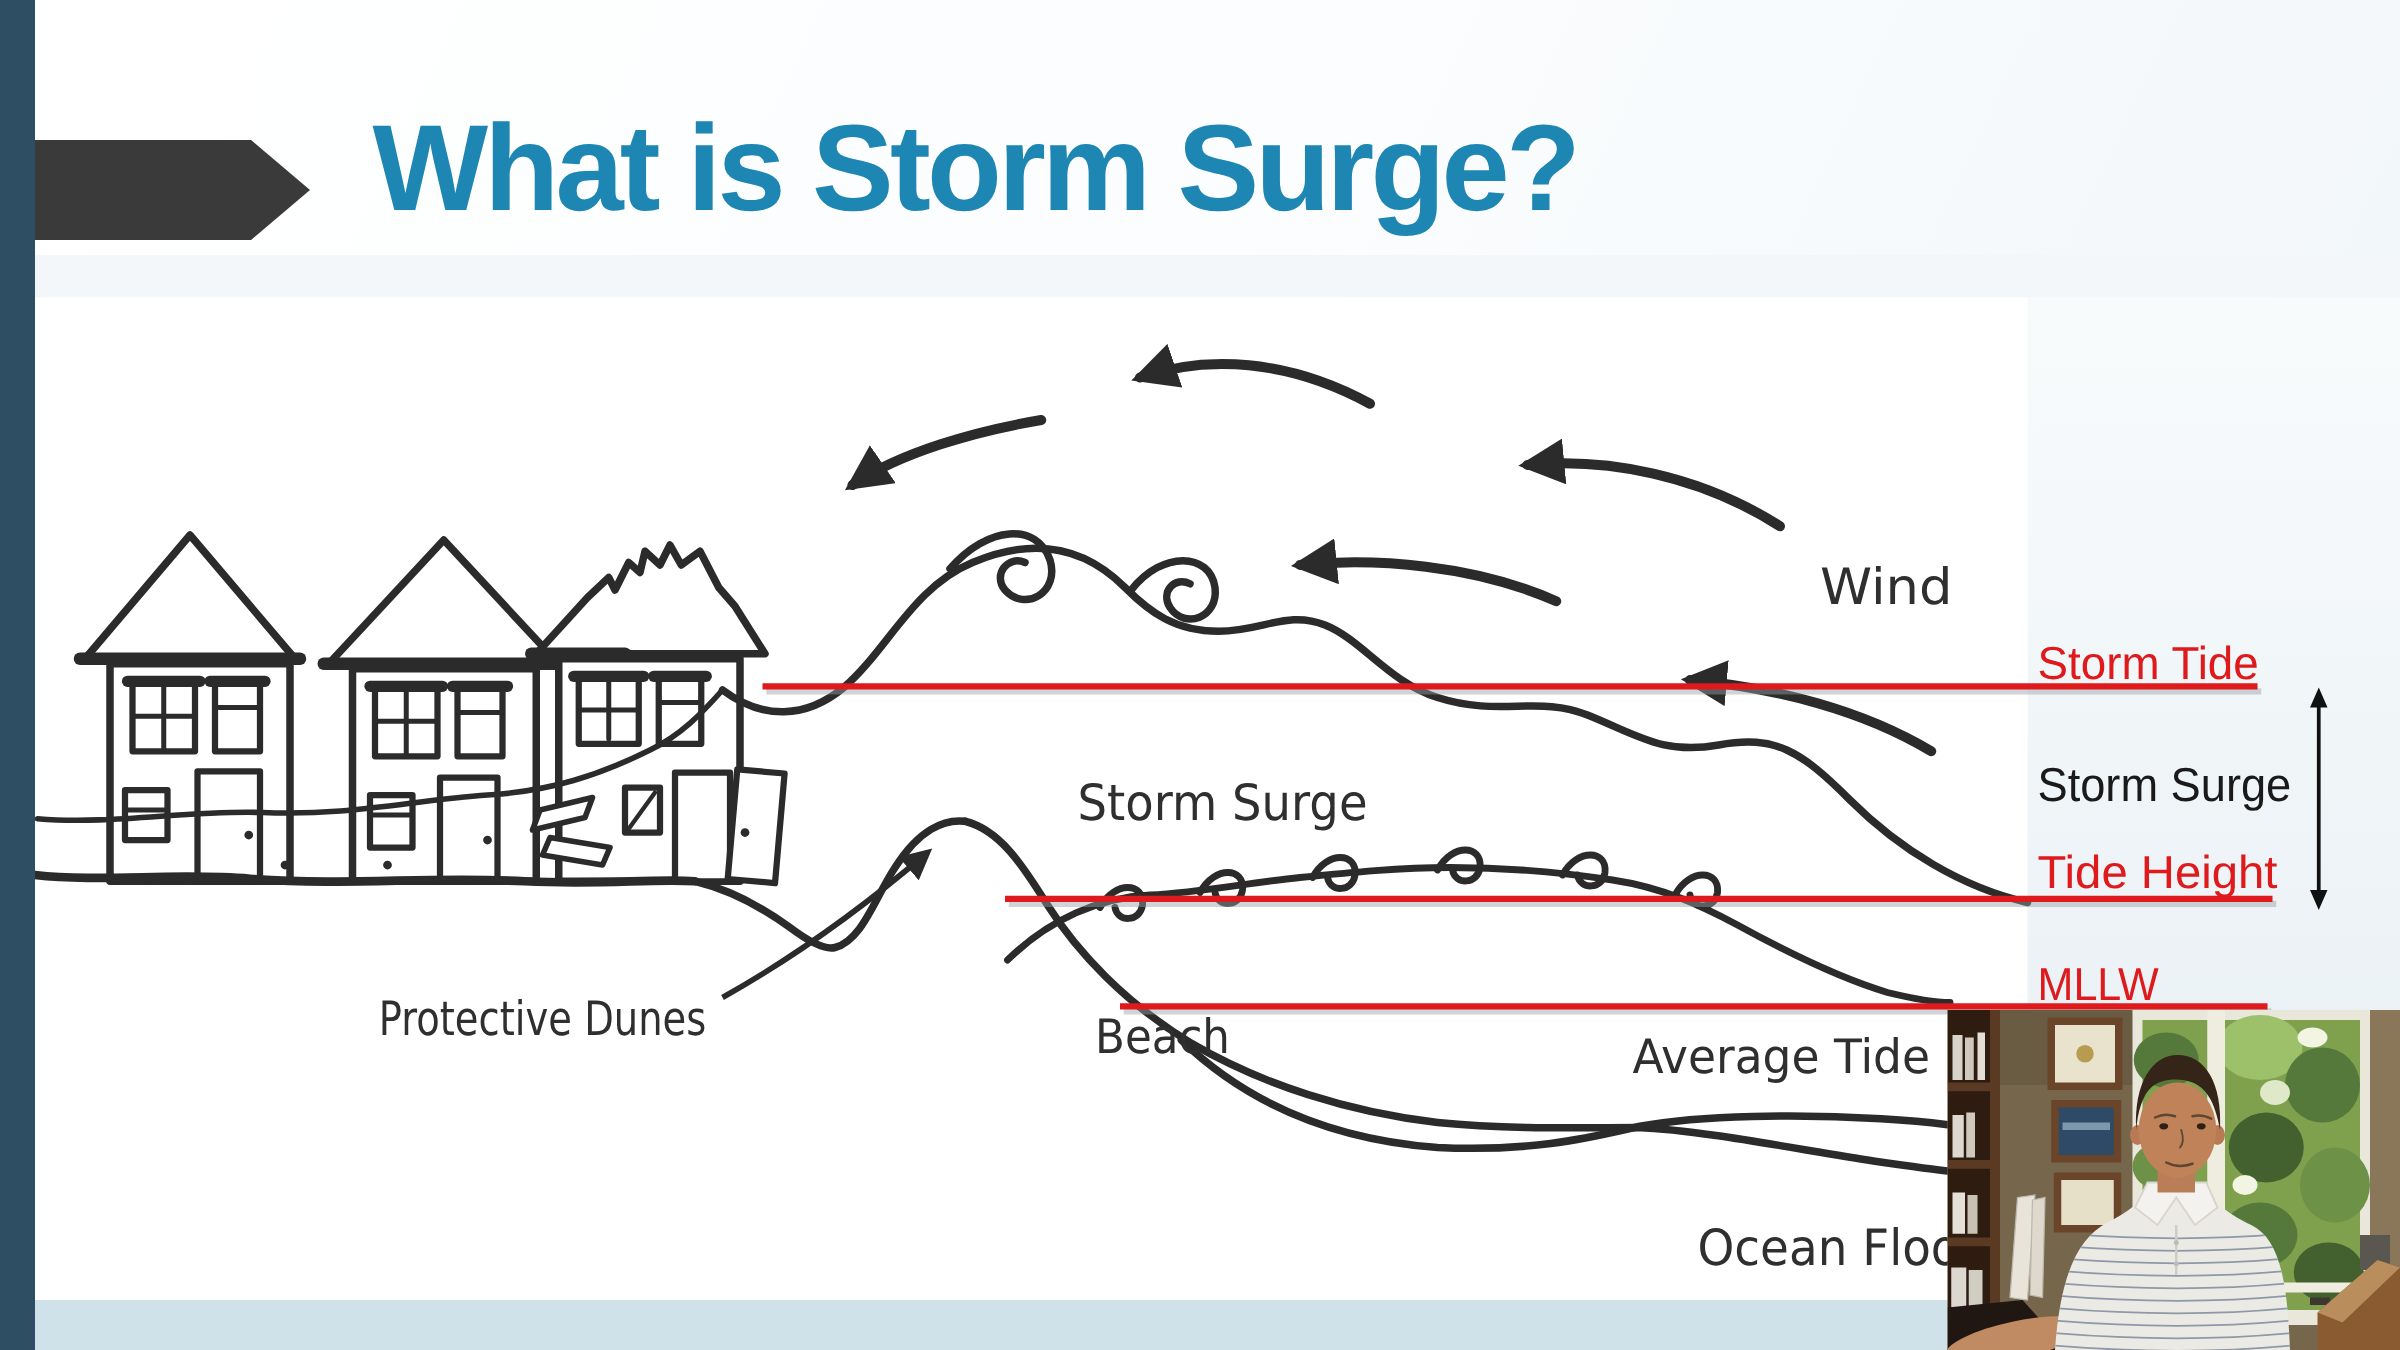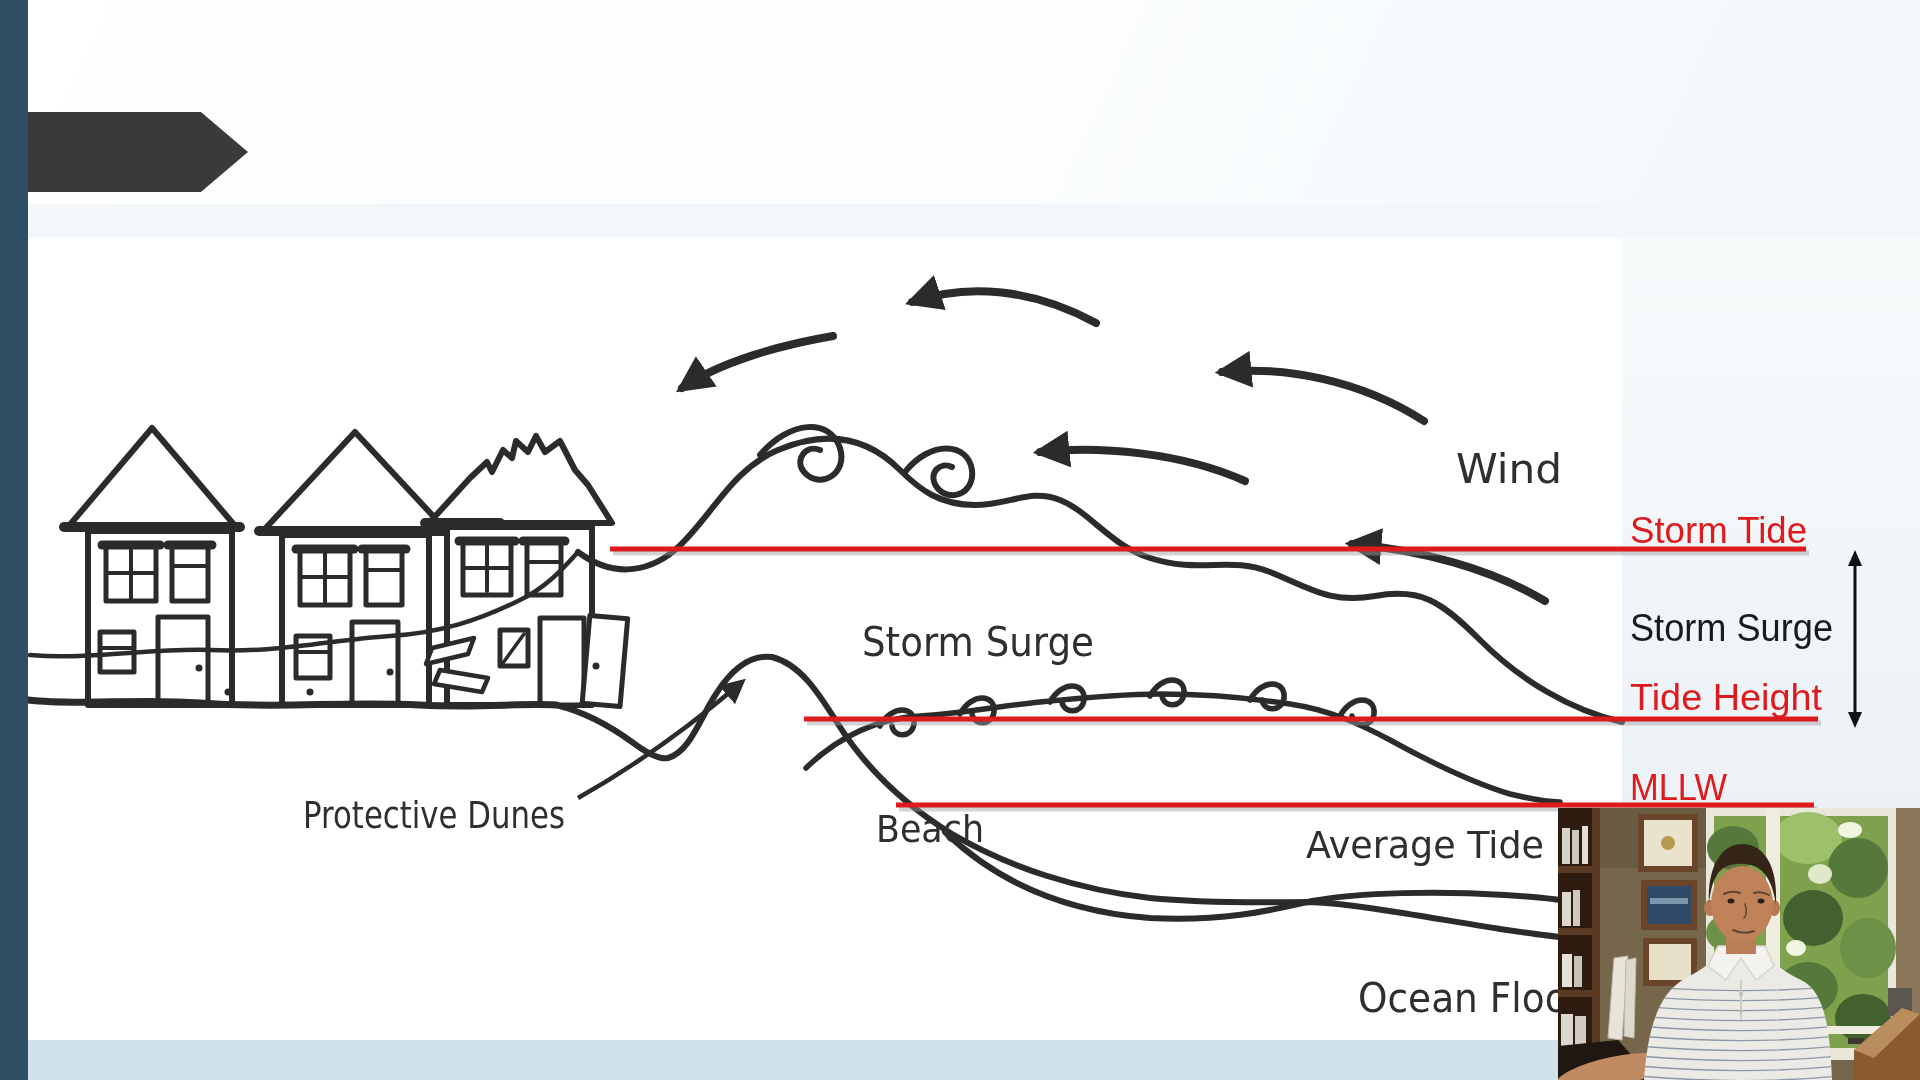--- a/index.html
+++ b/index.html
@@ -167,20 +167,21 @@
       <text class="annot-text" x="1630" y="800" font-size="37" fill="#de1a1d" textLength="97" lengthAdjust="spacingAndGlyphs">MLLW</text>
       <g stroke="#111" fill="#111">
         <line x1="1855" y1="562" x2="1855" y2="716" stroke-width="3"></line>
         <polygon points="1855,550 1848,566 1862,566" stroke="none"></polygon>
         <polygon points="1855,728 1848,712 1862,712" stroke="none"></polygon>
       </g>
     </g>
   </svg>
 
   <div class="abs title-banner"></div>
+  <div class="abs page-title">What is Storm Surge?</div>
   <div class="abs left-bar"></div>
 
   <div class="abs webcam">
     <svg width="362" height="272" viewBox="0 0 362 272">
 
       <rect x="0" y="0" width="362" height="272" fill="#76674c"></rect>
       <rect x="0" y="0" width="362" height="60" fill="#6a5c42"></rect>
 
       <g>
         <rect x="148" y="0" width="190" height="252" fill="#e9e6da"></rect>

